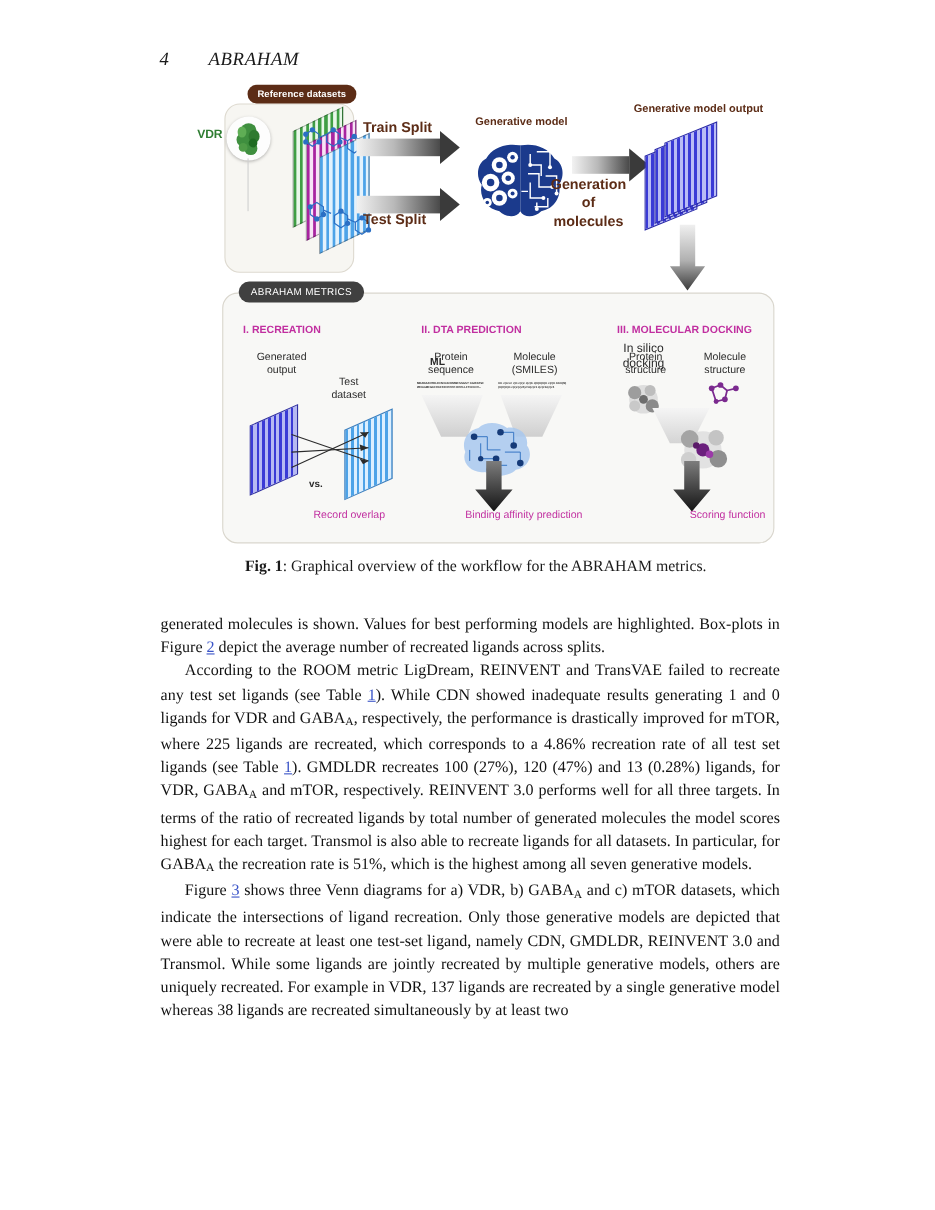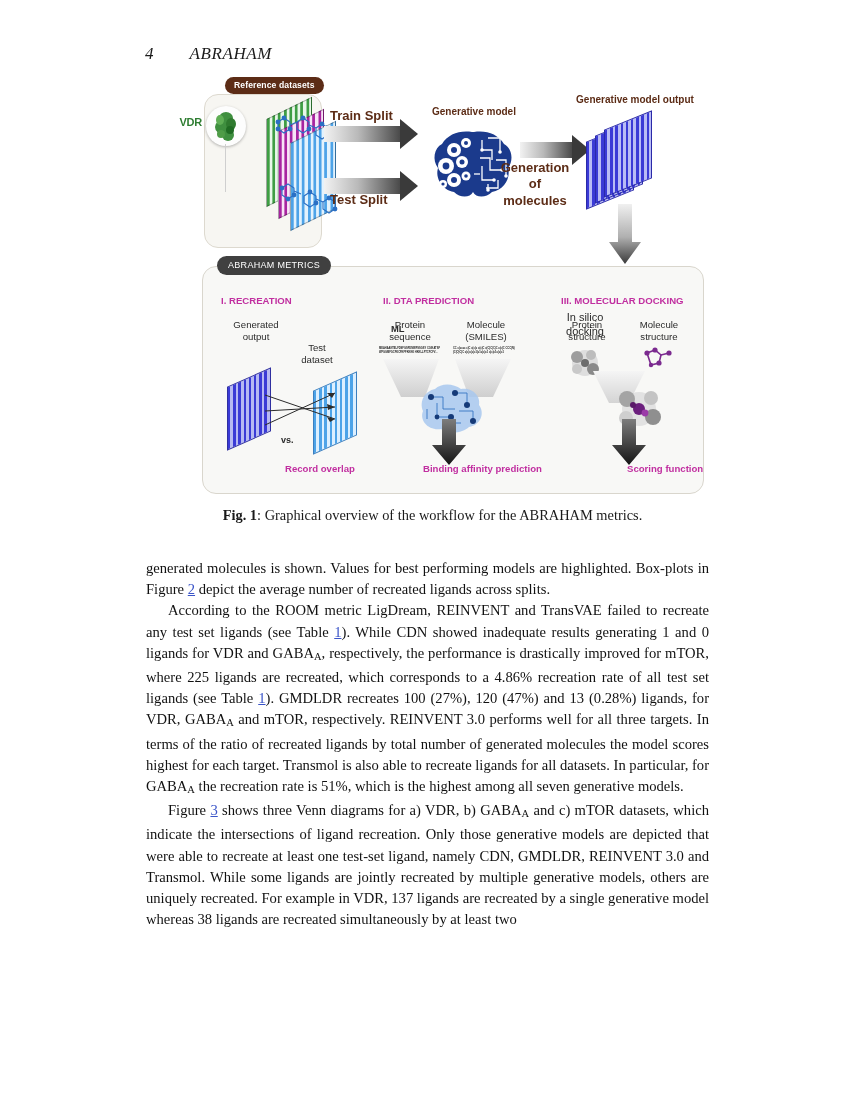--- a/index.html
+++ b/index.html
@@ -140,21 +140,21 @@
     font-family:"Liberation Sans", sans-serif; font-size:9.6px; font-weight:700;
     color:#c12fa0; white-space:nowrap;
   }
   .sec-sub {
     position:absolute;
     font-family:"Liberation Sans", sans-serif; font-size:9.6px; font-weight:400;
     color:#2b2b2b; line-height:1.22; text-align:center; white-space:nowrap;
   }
   .sec-foot {
     position:absolute;
-    font-family:"Liberation Sans", sans-serif; font-size:9.6px; font-weight:700;
+    font-family:"Liberation Sans", sans-serif; font-size:9.6px; font-weight:400;
     color:#c12fa0; white-space:nowrap;padding-left:42px;
   }
   .mini-text {
     position:absolute; font-family:"Liberation Sans", sans-serif;
     font-size:2.6px; line-height:1.45; color:#1b1b1b;
     width:62px; word-break:break-all; font-weight:700;
   }
   .cmp-sheet {
     position:absolute; width:42px; height:62px;
     transform:skewY(-24deg); border:1px solid #2f2fa0;

